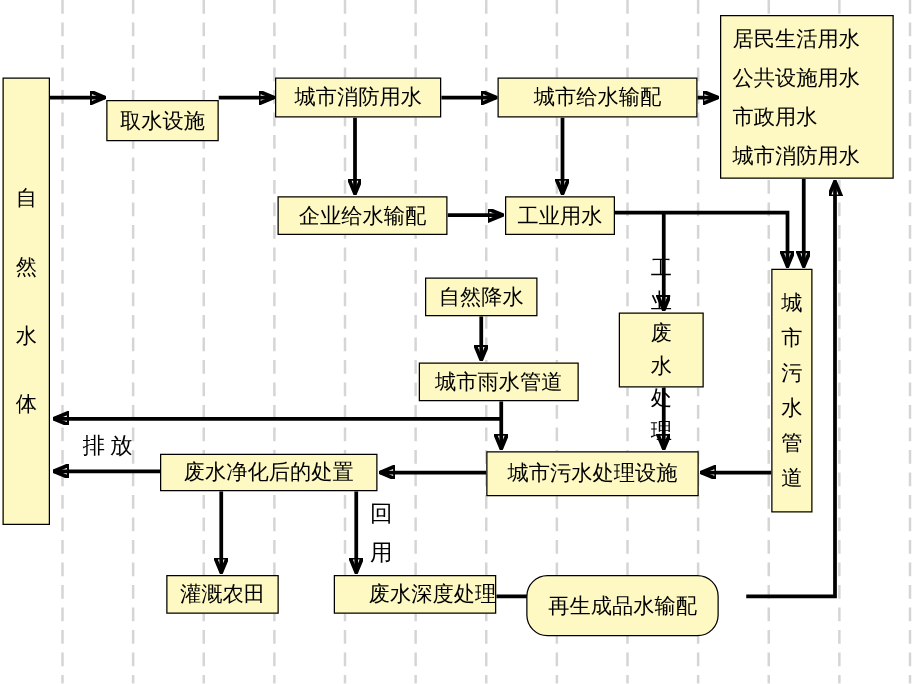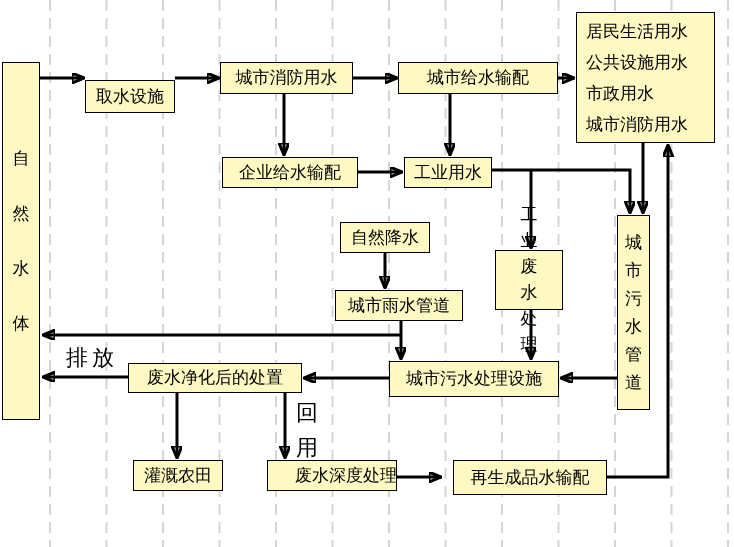--- a/index.html
+++ b/index.html
@@ -18,21 +18,21 @@
   .node.vstack{flex-direction:column;white-space:normal;}
   .vchar{display:block;line-height:1;}
   .gap-large{gap:38px;}
   .gap-small{gap:11px;}
   .multiline{
     flex-direction:column;align-items:flex-start;justify-content:center;
     text-align:left;line-height:31px;padding-left:9px;white-space:nowrap;
   }
   .wrap2{white-space:normal;line-height:26px;padding:0 19px;}
   .edge-label{
-    position:absolute;font-size:22px;line-height:1;letter-spacing:4px;
+    position:absolute;font-size:18px;line-height:1;letter-spacing:4px;
     display:flex;white-space:nowrap;
   }
   .edge-label.vstack{flex-direction:column;letter-spacing:0;gap:13px;align-items:center;}
 </style>
 </head>
 <body>
 
 <div class="canvas">
 
   <svg class="layer grid">
@@ -120,21 +120,21 @@
     </div>
 
   <div class="node" style="left:389px;top:361px;width:170px;height:36px;">城市污水处理设施</div>
 
   <div class="node" style="left:128px;top:363px;width:174px;height:30px;">废水净化后的处置</div>
 
   <div class="node" style="left:133px;top:460px;width:90px;height:31px;">灌溉农田</div>
 
   <div class="node" style="left:267px;top:460px;width:130px;height:31px;padding-left:28px;">废水深度处理</div>
 
-  <div class="node" style="left:453px;top:460px;width:154px;height:35px;">再生成品水输配</div>
+  <div class="node" style="left:421px;top:460px;width:154px;height:49px;border-radius:17px;">再生成品水输配</div>
 
   <div class="edge-label" style="left:66px;top:347px;">排放</div>
 
   <div class="edge-label vstack" style="left:296px;top:402px;">
       <span class="vchar">回</span>
       <span class="vchar">用</span>
     </div>
 
 </div>
 

